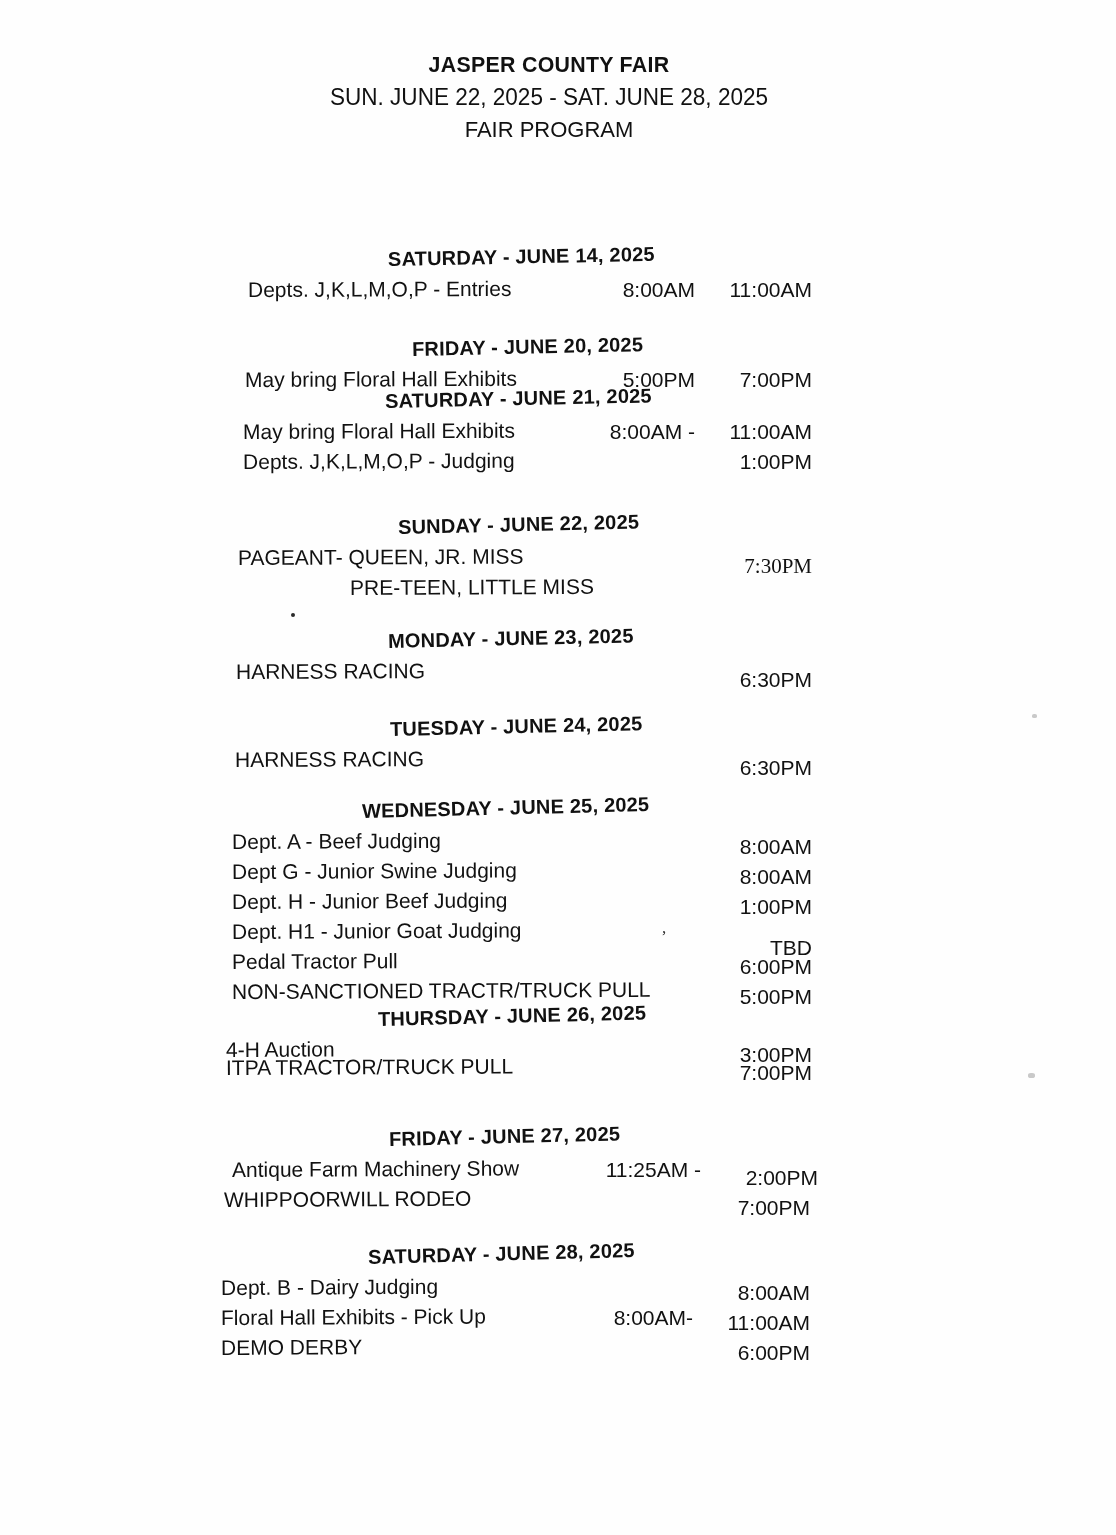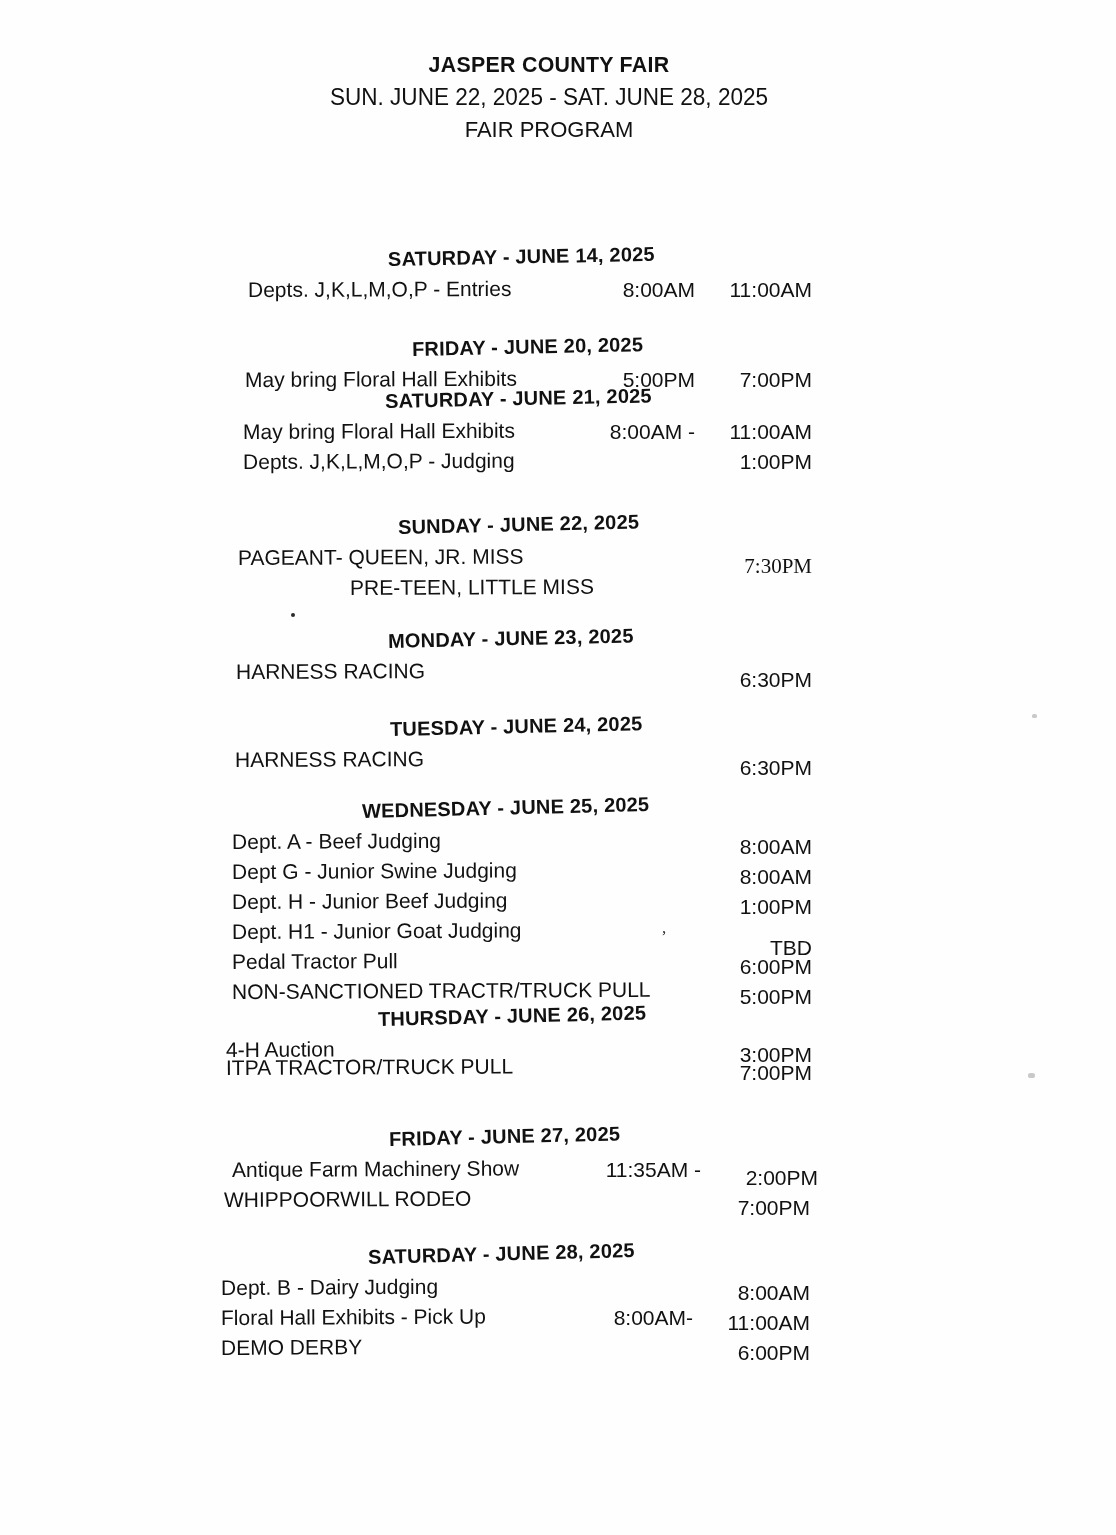--- a/index.html
+++ b/index.html
@@ -272,21 +272,21 @@
         <div class="event-row" style="position: absolute; left: 0px; top: 48px; width: 887px;">
           <div class="event-name" style="left: 226px; transform: rotate(-0.308deg);">ITPA TRACTOR/TRUCK PULL</div>
           <div class="event-start" style="left: 535px;"></div>
           <div class="event-end" style="left: 682px; top: 5px;">7:00PM</div>
         </div>
       </div>
       <div class="day-section" style="position: absolute; left: 0px; top: 880px; width: 1116px;">
         <div class="day-heading" style="position: absolute; left: 389px; top: 0px; transform: rotate(-1.4deg);">FRIDAY - JUNE 27, 2025</div>
         <div class="event-row" style="position: absolute; left: 0px; top: 30px; width: 1024px; margin-left: 8px;">
           <div class="event-name" style="left: 224px; transform: rotate(-0.308deg);">Antique Farm Machinery Show</div>
-          <div class="event-start" style="left: 533px;">11:35AM -</div>
+          <div class="event-start" style="left: 533px;">11:25AM -</div>
           <div class="event-end" style="left: 680px; top: 8px;">2:00PM</div>
         </div>
         <div class="event-row" style="position: absolute; left: 0px; top: 60px; width: 1116px;">
           <div class="event-name" style="left: 224px; transform: rotate(-0.308deg);">WHIPPOORWILL RODEO</div>
           <div class="event-start" style="left: 533px;"></div>
           <div class="event-end" style="left: 680px; top: 8px;">7:00PM</div>
         </div>
       </div>
       <div class="day-section" style="position: absolute; left: 0px; top: 998px; width: 1116px;">
         <div class="day-heading" style="position: absolute; left: 368px; top: 0px; transform: rotate(-1.5deg);">SATURDAY - JUNE 28, 2025</div>

